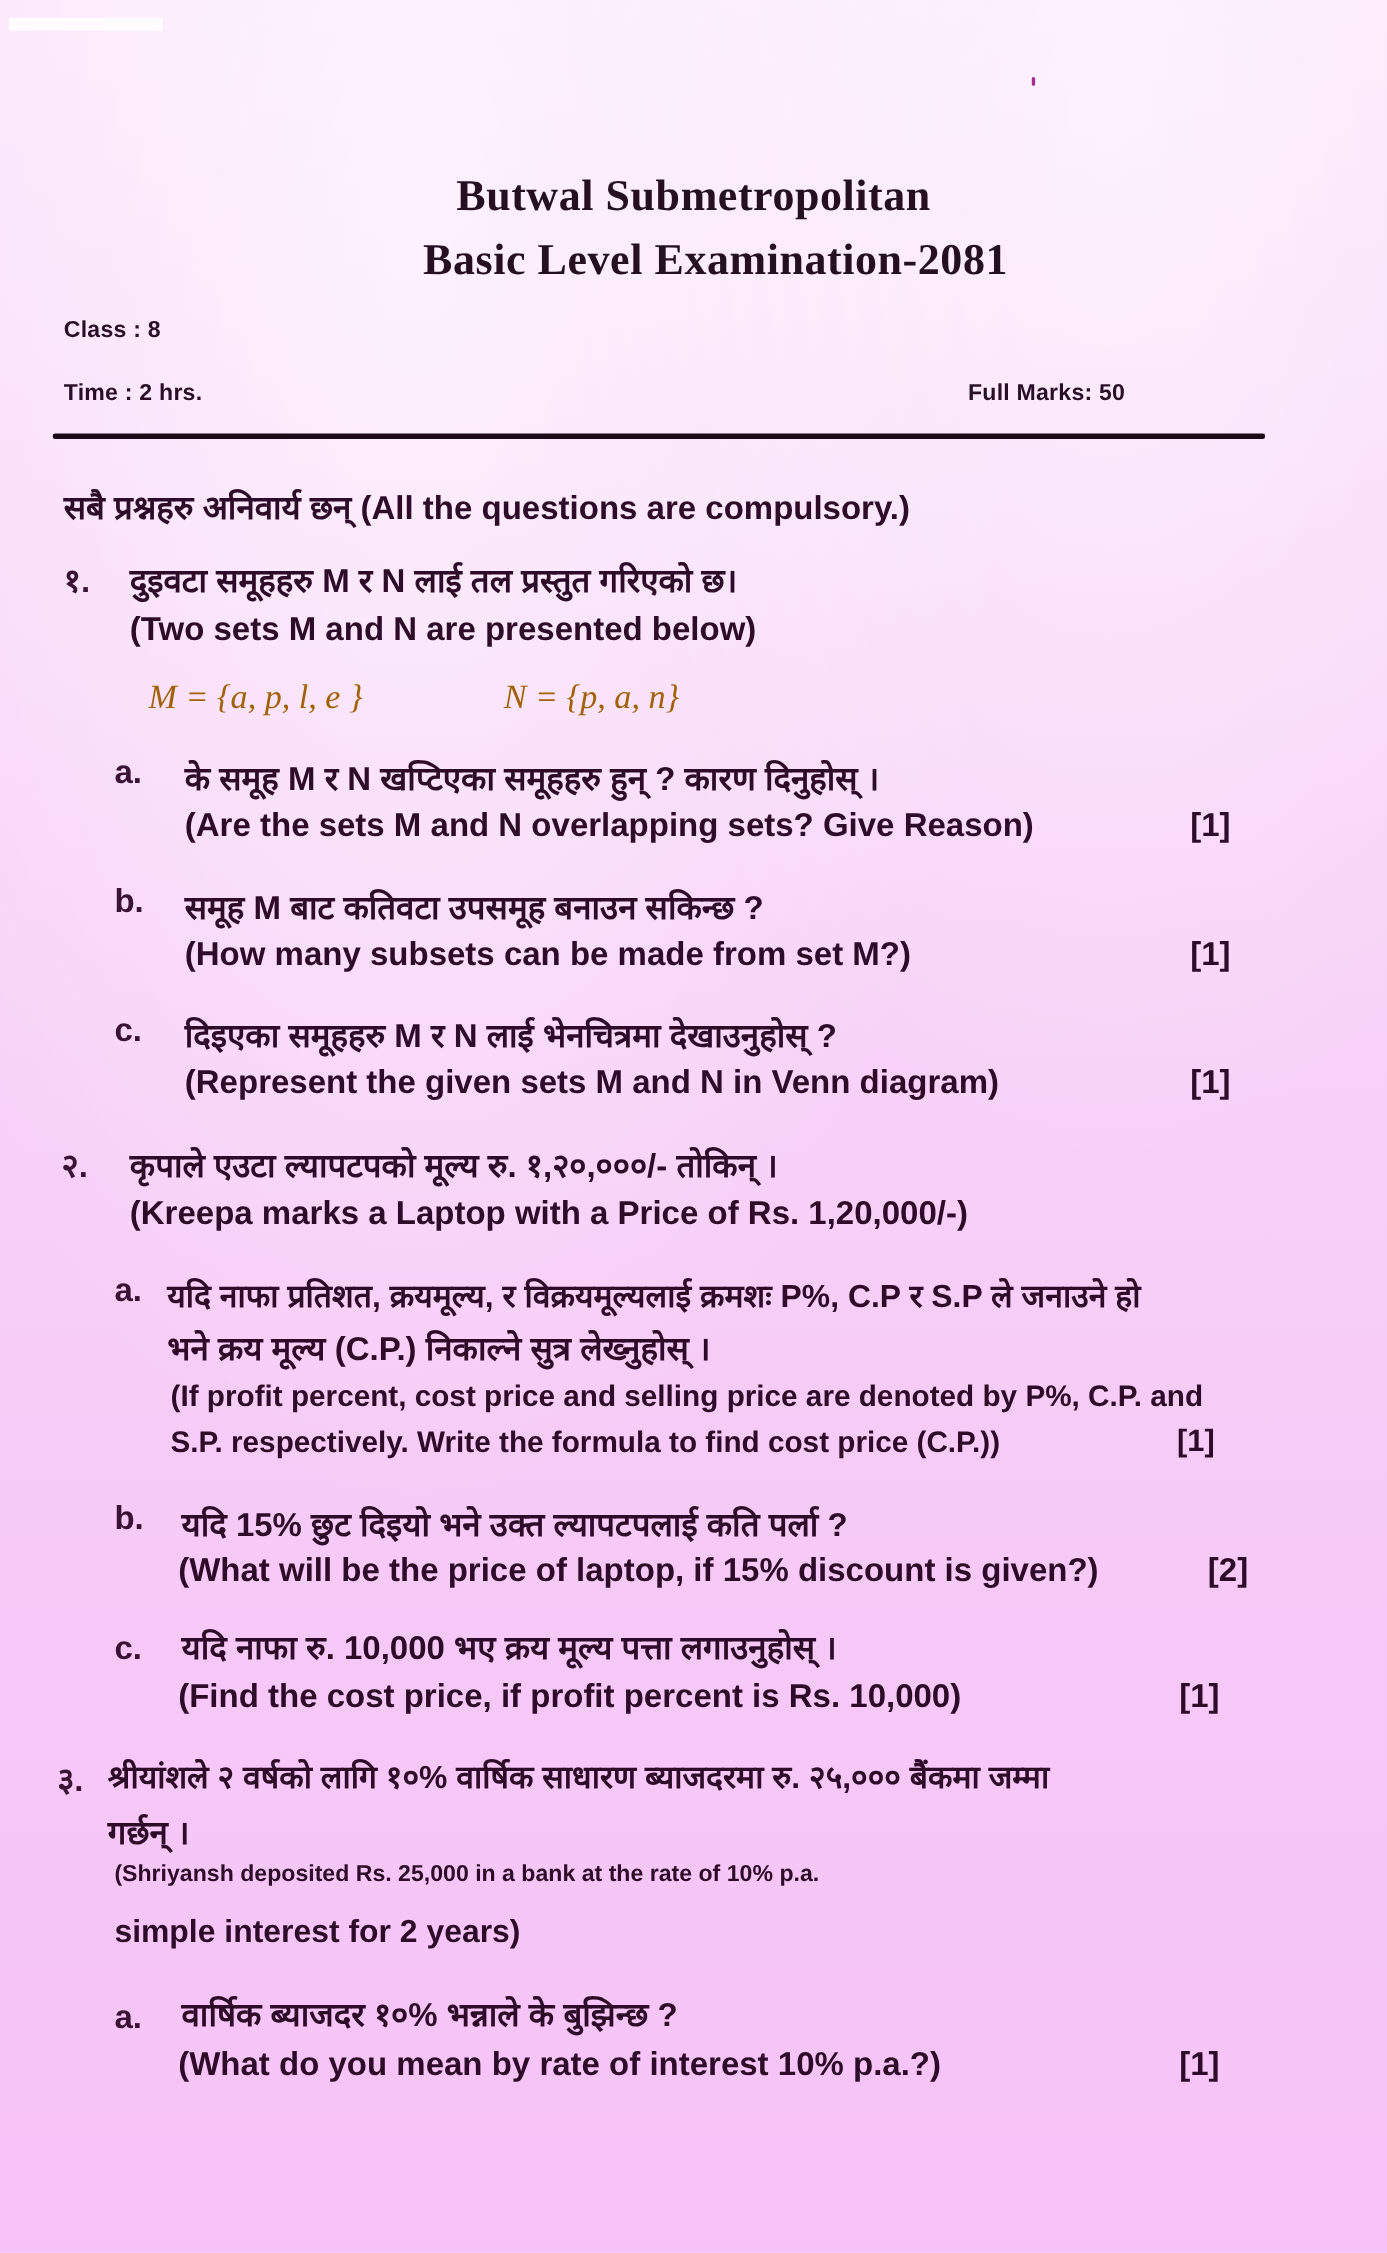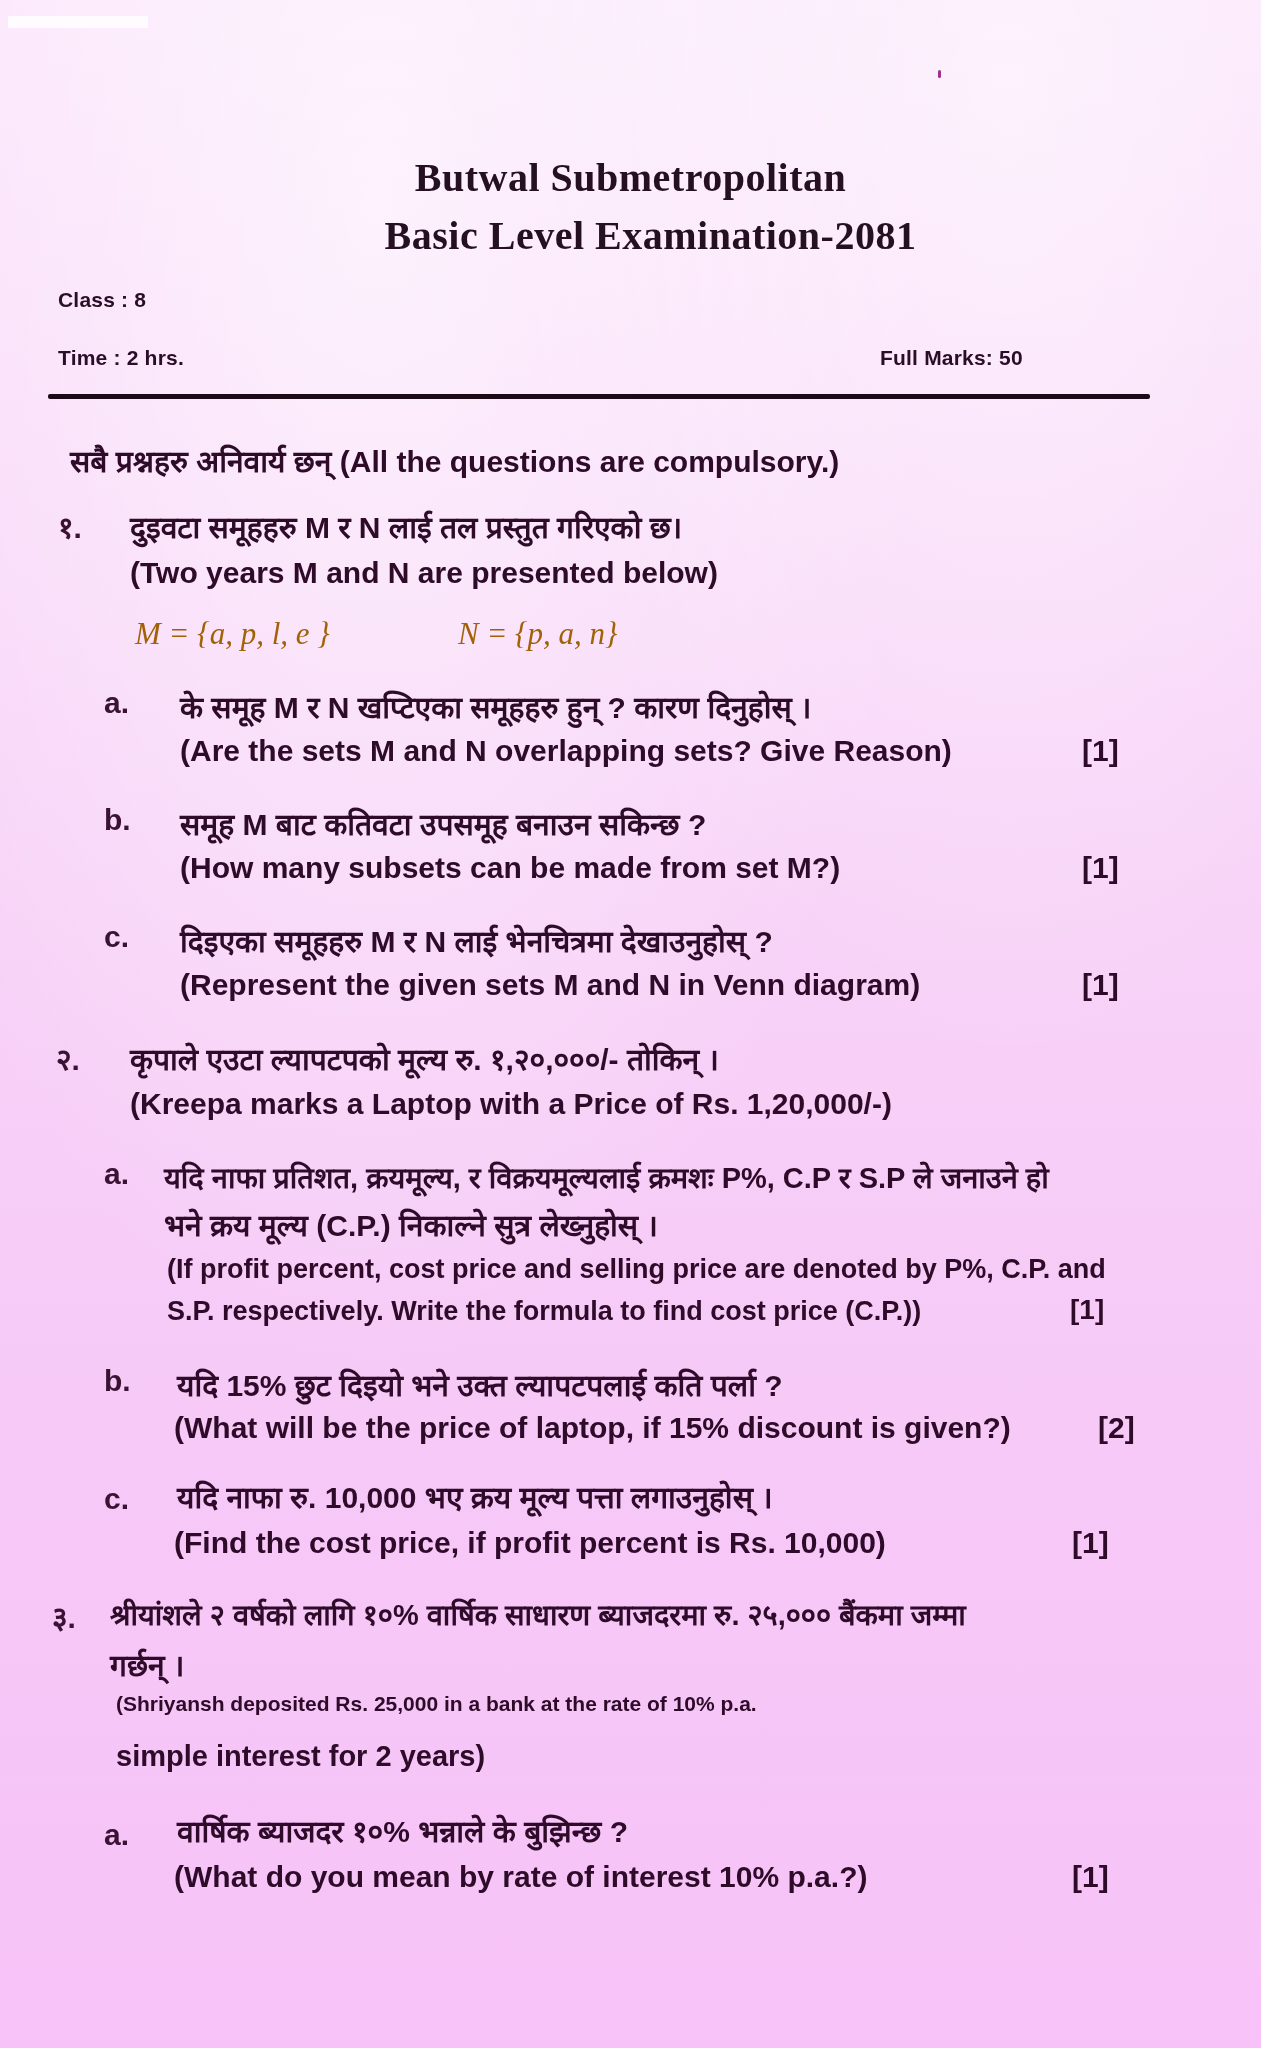--- a/index.html
+++ b/index.html
@@ -52,21 +52,20 @@
       height: 5px;
       background: #1c0a19;
       border-radius: 2px;
     }
     .line {
       position: absolute;
       font-weight: bold;
       font-size: 30px;
       white-space: nowrap;
       color: #2d0b29;
-      margin-left: 12px;
     }
     .line.small { font-size: 27px; }
     .num {
       position: absolute;
       font-weight: bold;
       font-size: 30px;
       color: #3a1234;
     }
     .mark {
       position: absolute;
@@ -110,21 +109,21 @@
   <div class="meta" style="left:58px; top:330px;">Time : 2 hrs.</div>
   <div class="meta" style="left:880px; top:330px;">Full Marks: 50</div>
 
   <div class="rule"></div>
 
   <div class="line" style="left:58px; top:424px;">सबै प्रश्नहरु अनिवार्य छन् (All the questions are compulsory.)</div>
 
   <div>
     <div class="num" style="left:58px; top:490px;">१.</div>
     <div class="line" style="left:118px; top:490px;">दुइवटा समूहहरु M र N लाई तल प्रस्तुत गरिएको छ।</div>
-    <div class="line" style="left:118px; top:540px;">(Two years M and N are presented below)</div>
+    <div class="line" style="left:118px; top:540px;">(Two sets M and N are presented below)</div>
     <div class="sets" style="left:135px; top:600px;">M = {a, p, l, e }</div>
     <div class="sets" style="left:458px; top:600px;">N = {p, a, n}</div>
 
     <div>
       <div class="num" style="left:104px; top:670px;">a.</div>
       <div class="line" style="left:168px; top:670px;">के समूह M र N खप्टिएका समूहहरु हुन् ? कारण दिनुहोस् ।</div>
       <div class="line" style="left:168px; top:718px;">(Are the sets M and N overlapping sets? Give Reason)</div>
       <div class="mark" style="left:1082px; top:718px;">[1]</div>
     </div>
 

